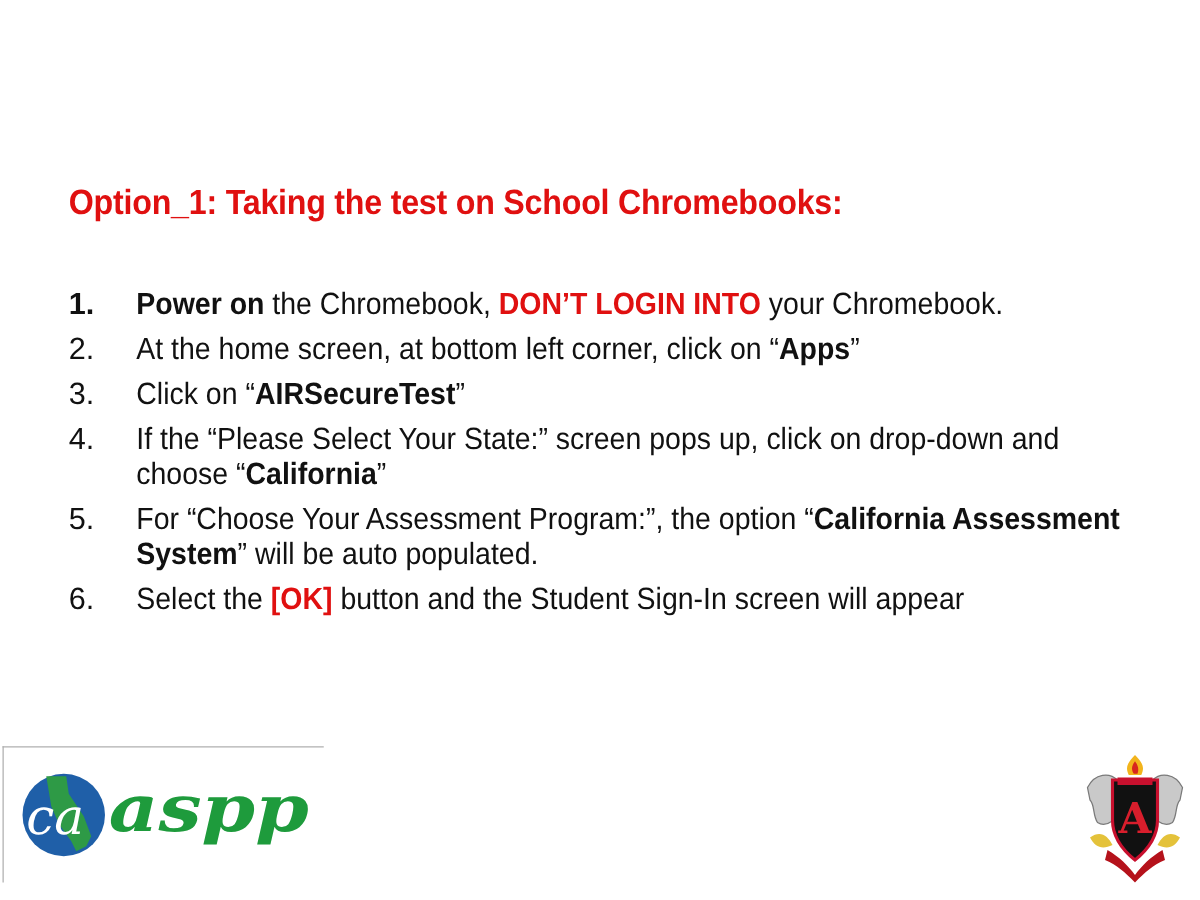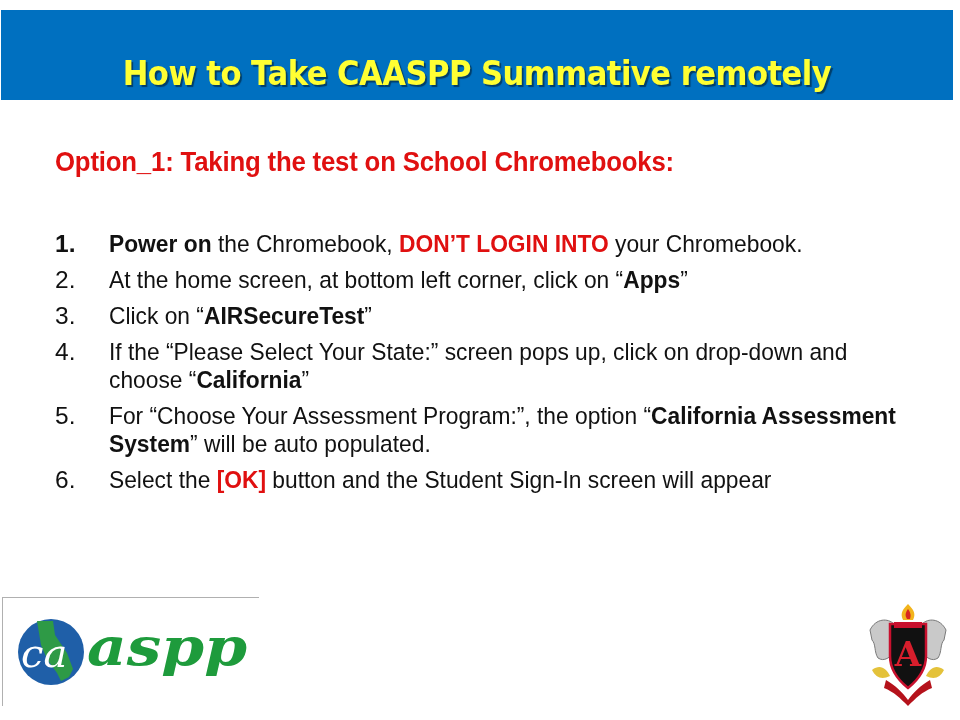--- a/index.html
+++ b/index.html
@@ -107,23 +107,20 @@
       top: 600px;
       width: 84px;
       height: 110px;
     }
   </style>
 </head>
 <body>
 
 <div class="slide">
 
-  <div class="title-banner">
-    <div class="title-text">How to Take CAASPP Summative remotely</div>
-  </div>
 
   <div class="subtitle">Option_1: Taking the test on School Chromebooks:</div>
 
   <ol class="steps">
     <li class="step">
       <span class="step-num bold">1.</span>
       <span class="step-text"><span class="b">Power on</span><span> the Chromebook, </span><span class="red">DON’T LOGIN INTO</span><span> your Chromebook.</span></span>
     </li>
     <li class="step">
       <span class="step-num">2.</span>

